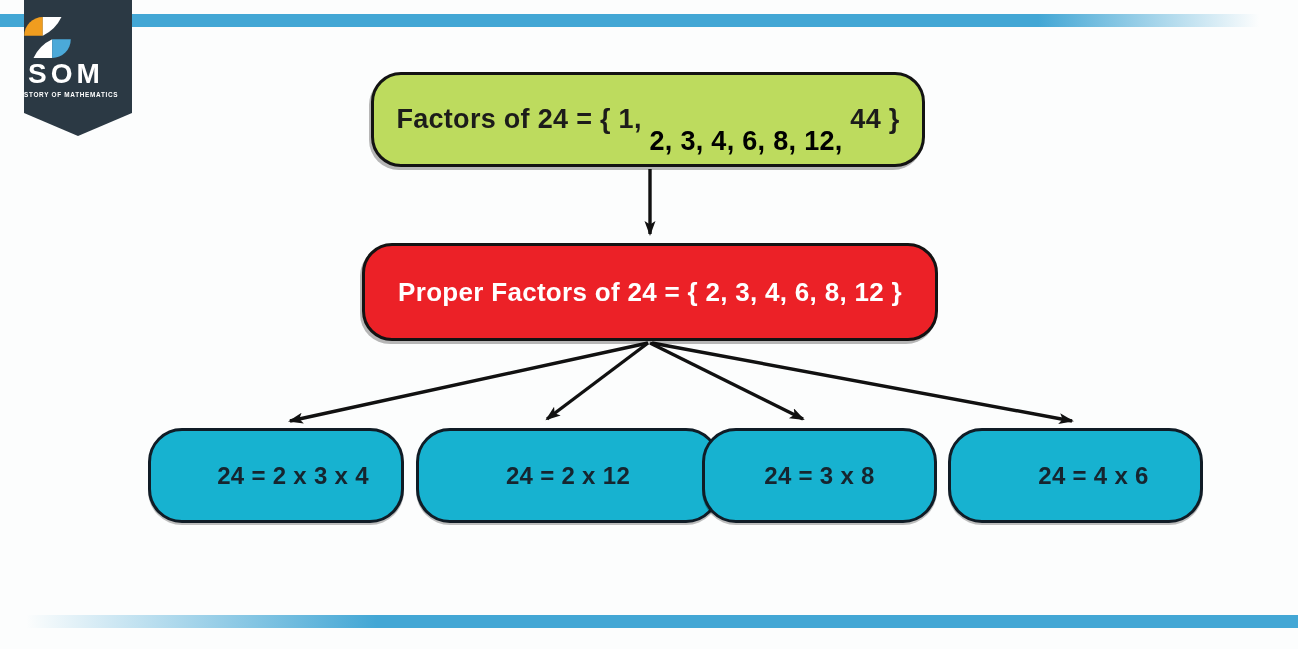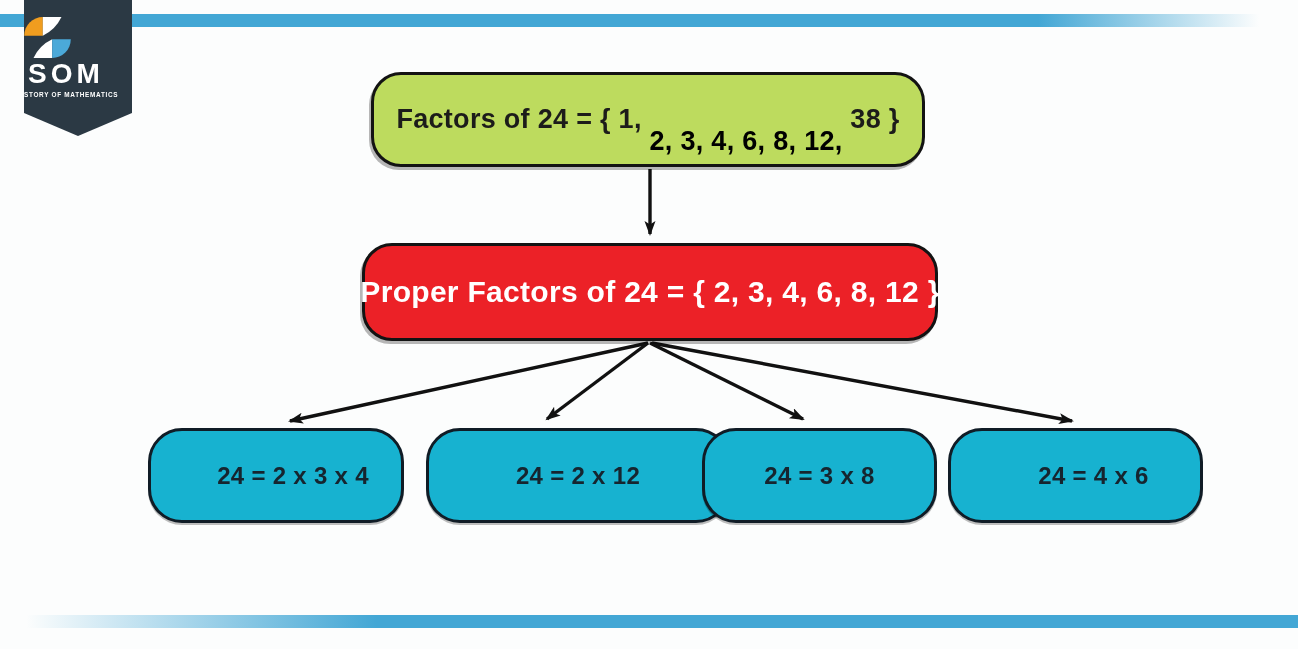--- a/index.html
+++ b/index.html
@@ -52,30 +52,30 @@
     background: #bddb5e; border: 3px solid #131313; border-radius: 30px;
     box-shadow: -2px 3px 0 rgba(0,0,0,0.28);
     font-size: 27px; letter-spacing: 0.3px;
   }
   .seg-dark  { color: #1c1c1a; }
   .seg-green { color: #000000; margin-top: 43px; }
   .box-proper {
     left: 362px; top: 243px; width: 576px; height: 98px;
     background: #ec2127; border: 3px solid #131313; border-radius: 30px;
     box-shadow: -2px 3px 0 rgba(0,0,0,0.28);
-    color: #ffffff; font-size: 30px; letter-spacing: 0.3px;
+    color: #ffffff; font-size: 26px; letter-spacing: 0.3px;
   }
   .box-fact {
     top: 428px; height: 95px;
     background: #17b2d0; border: 3px solid #101c26; border-radius: 34px;
     box-shadow: 0 2px 0 rgba(0,0,0,0.25);
     color: #16252f; font-size: 24px; letter-spacing: 0.3px;
   }
   .fact-1 { left: 148px; width: 256px; padding-left: 34px; }
-  .fact-2 { left: 416px; width: 304px; margin-left: 10px; }
+  .fact-2 { left: 416px; width: 304px; }
   .fact-3 { left: 702px; width: 235px; }
   .fact-4 { left: 948px; width: 255px; padding-left: 36px; }
 
   
   .arrow-layer { position: absolute; left: 0; top: 0; }
 </style>
 </head>
 <body>
 
 <div class="top-bar"></div>
@@ -99,21 +99,21 @@
     </marker>
   </defs>
   <line x1="650" y1="169" x2="650" y2="234" stroke="#111111" stroke-width="3.4" marker-end="url(#ah)"></line>
   <line x1="648" y1="343" x2="290" y2="421" stroke="#111111" stroke-width="3.4" marker-end="url(#ah)"></line>
   <line x1="648" y1="343" x2="547" y2="419" stroke="#111111" stroke-width="3.4" marker-end="url(#ah)"></line>
   <line x1="650" y1="343" x2="803" y2="419" stroke="#111111" stroke-width="3.4" marker-end="url(#ah)"></line>
   <line x1="652" y1="343" x2="1072" y2="421" stroke="#111111" stroke-width="3.4" marker-end="url(#ah)"></line>
 </svg>
 
 <div class="dbox box-factors">
-  <span class="seg-dark">Factors of 24 = { 1, </span><span class="seg-green">2, 3, 4, 6, 8, 12,</span><span class="seg-dark"> 38 }</span>
+  <span class="seg-dark">Factors of 24 = { 1, </span><span class="seg-green">2, 3, 4, 6, 8, 12,</span><span class="seg-dark"> 44 }</span>
 </div>
 
 <div class="dbox box-proper">
   <span>Proper Factors of 24 = { 2, 3, 4, 6, 8, 12 }</span>
 </div>
 
 <div class="dbox box-fact fact-1">
   <span>24 = 2 x 3 x 4</span>
 </div>
 <div class="dbox box-fact fact-2">

